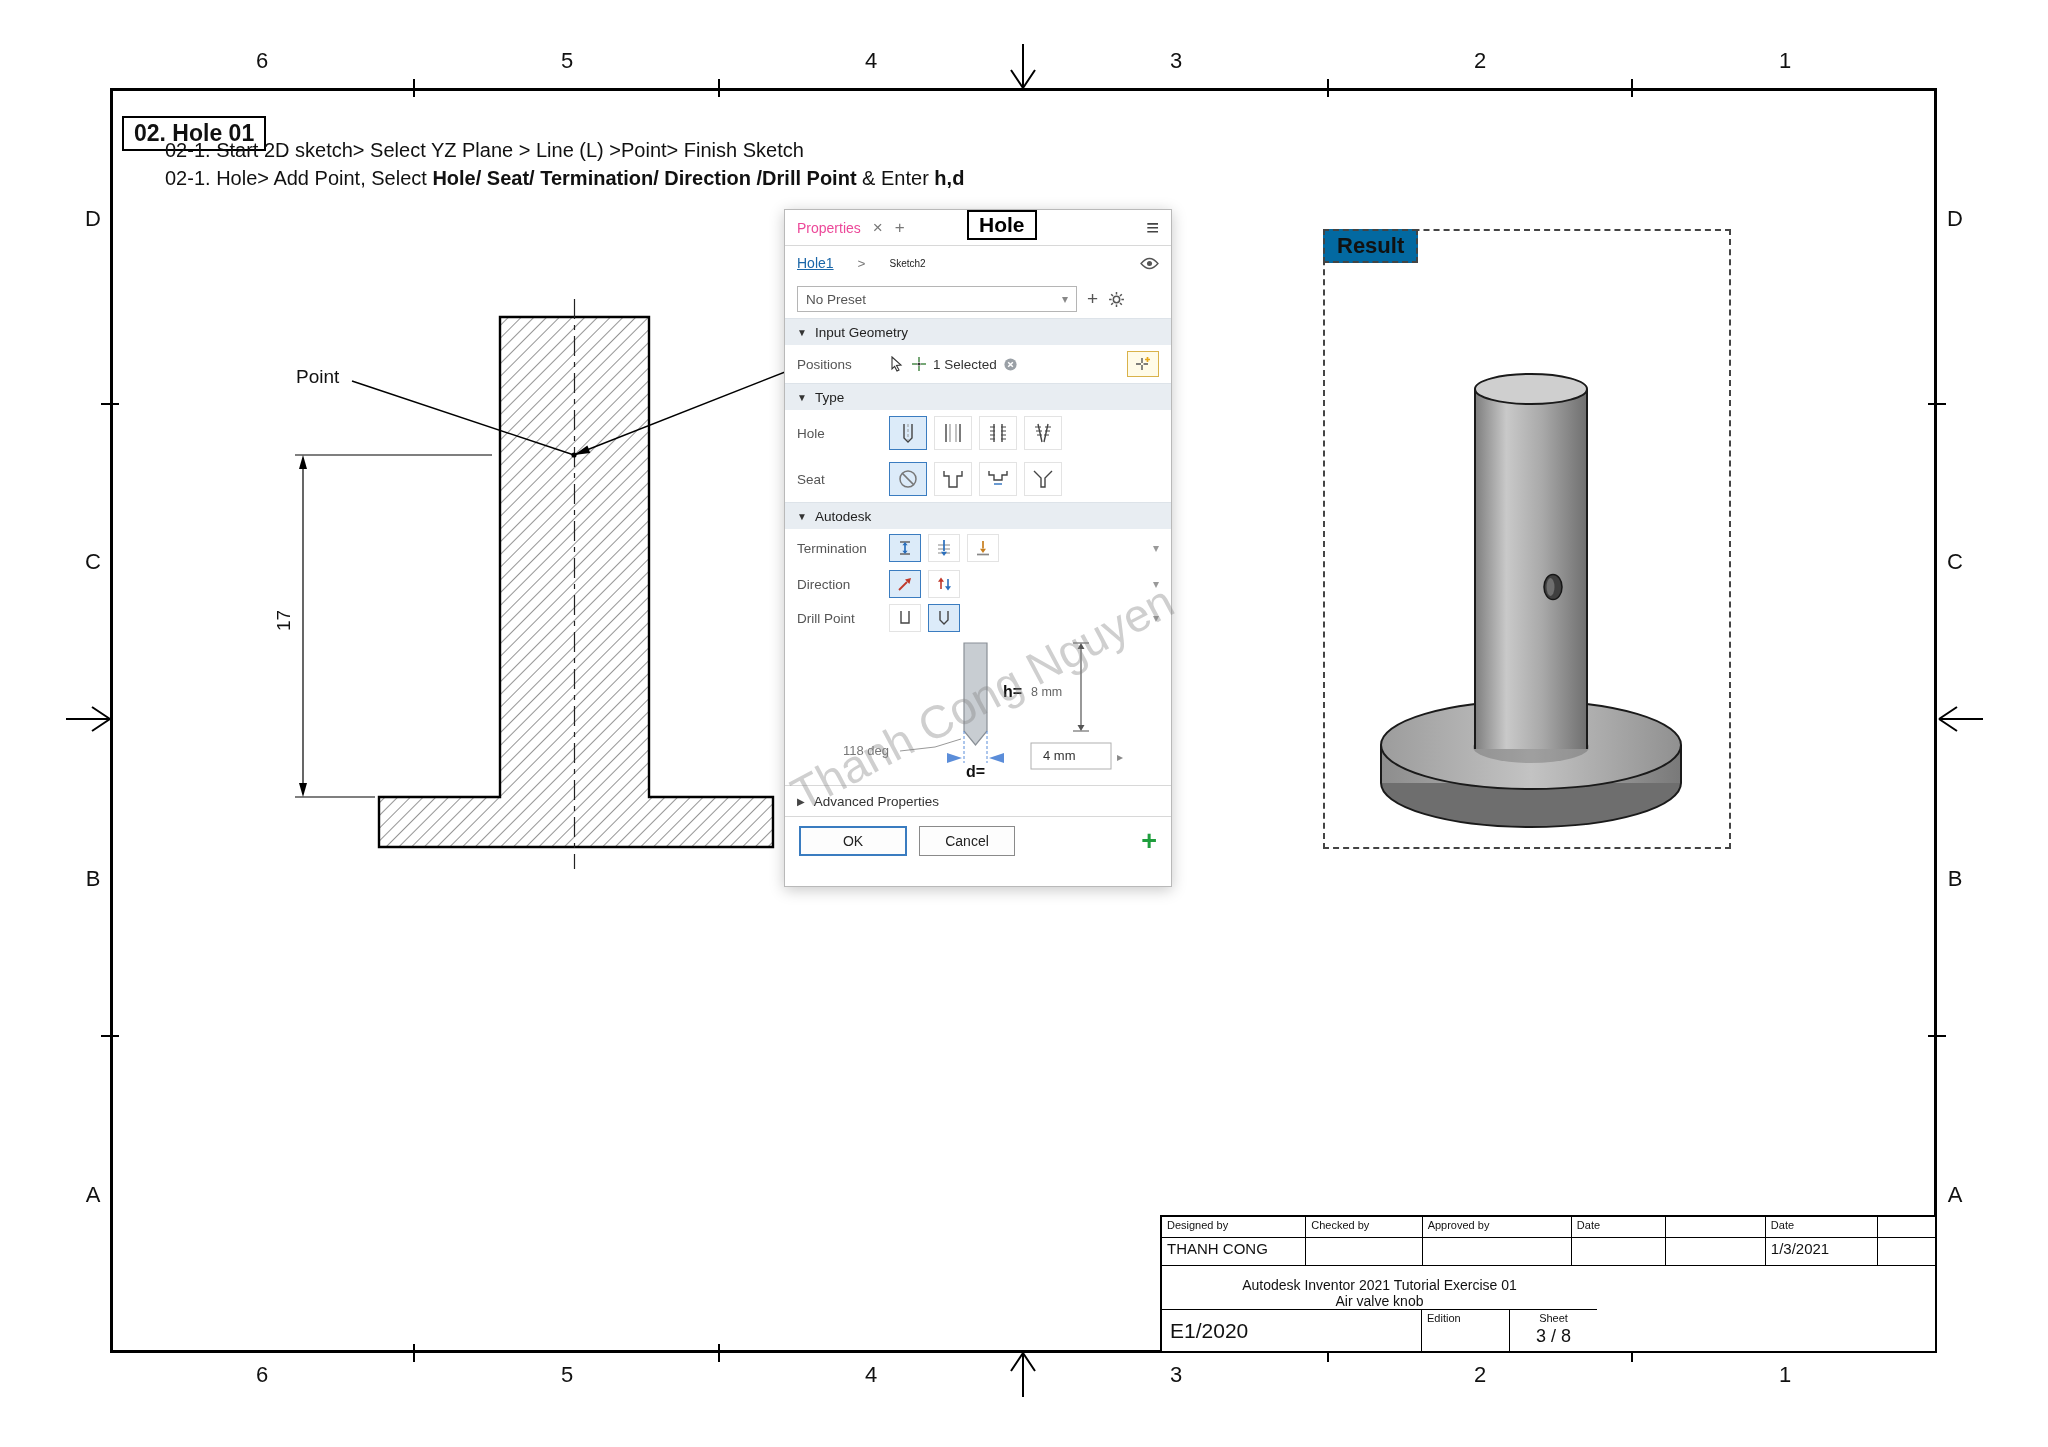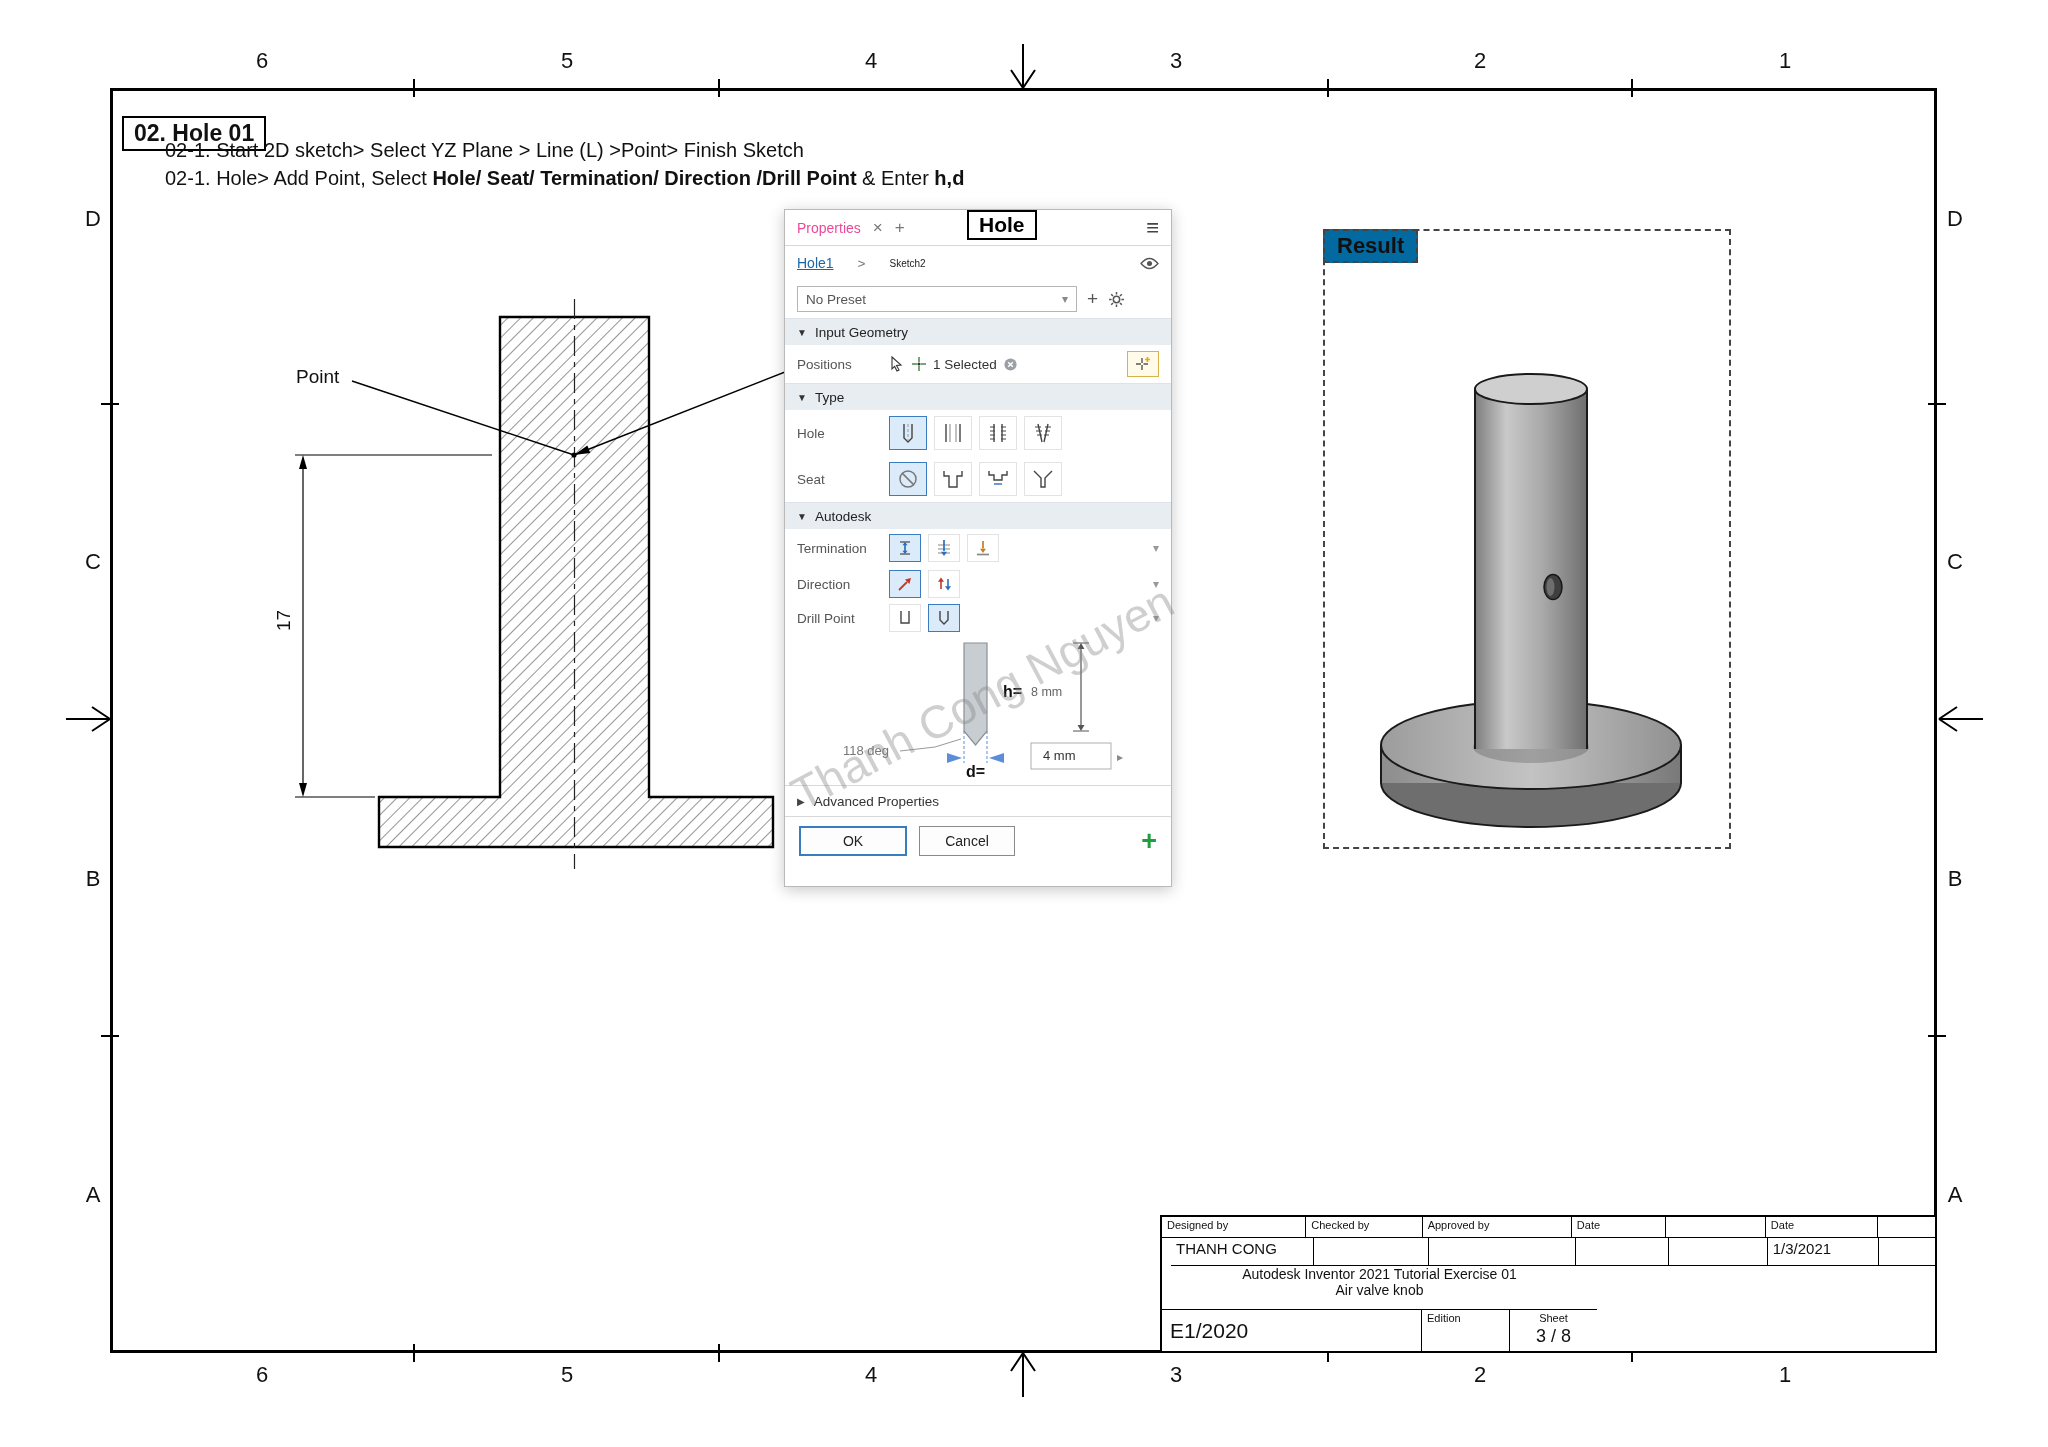--- a/index.html
+++ b/index.html
@@ -59,33 +59,33 @@
                transform:rotate(-28deg); transform-origin:left center; z-index:6; pointer-events:none; white-space:nowrap; }
 
   
   .result-box { position:absolute; left:1323px; top:229px; width:408px; height:620px; border:2px dashed #444; }
   .result-label { position:absolute; left:-2px; top:-2px; border:2px dashed #444; background:#0369a1; font-weight:bold; font-size:22px; padding:2px 12px; }
 
   
   .tblock { position:absolute; left:1160px; top:1215px; width:777px; height:138px; border:2px solid #000; background:#fff; display:flex; flex-direction:column; font-size:11px; }
   .tb-cols { display:flex; }
   .tb-r1a { height:21px; border-bottom:1px solid #000; }
-  .tb-r1b { height:28px; border-bottom:1px solid #000;margin-left:9px; }
+  .tb-r1b { height:28px; border-bottom:1px solid #000; }
   .tb-cell { border-right:1px solid #000; padding:2px 5px; overflow:hidden; white-space:nowrap; }
   .tb-cell:last-child { border-right:none; }
   .tb-value { font-size:15px; color:#111; }
   .c145{width:145px}.c117{width:117px}.c150{width:150px}.c95{width:95px}.c100{width:100px}.c113{width:113px}.c57{width:57px}
   .tb-r2 { flex:1; display:flex; }
   .tb-logo { width:342px; border-right:1px solid #000; display:flex; flex-direction:column; align-items:center; justify-content:center; }
   .logo-mark { line-height:1; font-family:"Liberation Serif", serif; }
   .logo-d { font-size:46px; font-weight:bold; color:#4a3a28; }
   .logo-3 { font-size:40px; font-weight:bold; color:#8f7d1e; margin-left:-16px; }
   .logo-name { font-size:10.5px; font-weight:bold; letter-spacing:2px; color:#7a6a1e; margin-top:2px; }
   .tb-right { width:435px; display:flex; flex-direction:column; }
-  .tb-project { height:44px; border-bottom:1px solid #000; display:flex; flex-direction:column; align-items:center; justify-content:flex-start; font-size:14px; color:#111; }
+  .tb-project { height:44px; border-bottom:1px solid #000; display:flex; flex-direction:column; align-items:center; justify-content:flex-end; font-size:14px; color:#111; }
   .tb-botrow { flex:1; display:flex; }
   .tb-doc { width:260px; border-right:1px solid #000; display:flex; align-items:center; padding-left:8px; font-size:21px; }
   .tb-edition { width:88px; border-right:1px solid #000; padding:2px 5px; }
   .tb-sheet { width:87px; display:flex; flex-direction:column; align-items:center; padding-top:2px; }
   .tb-sheet .tb-value { font-size:18px; margin-top:2px; }
 
   svg { display:block; }
   .dwg { position:absolute; left:260px; top:285px; overflow:visible; z-index:1; }
 </style>
 </head>

